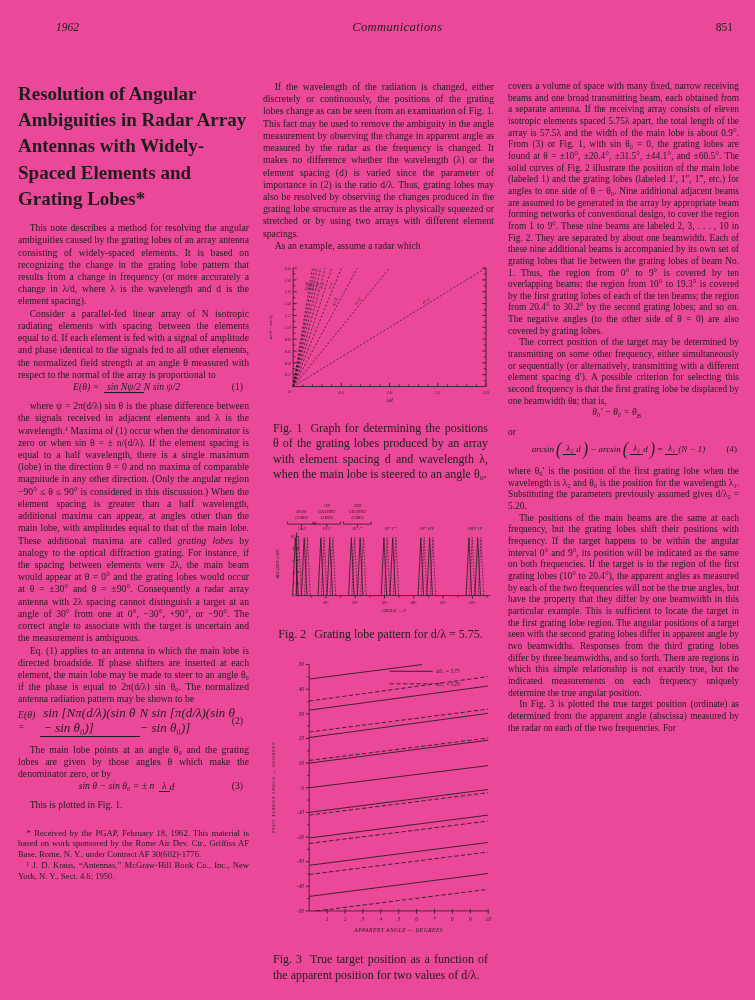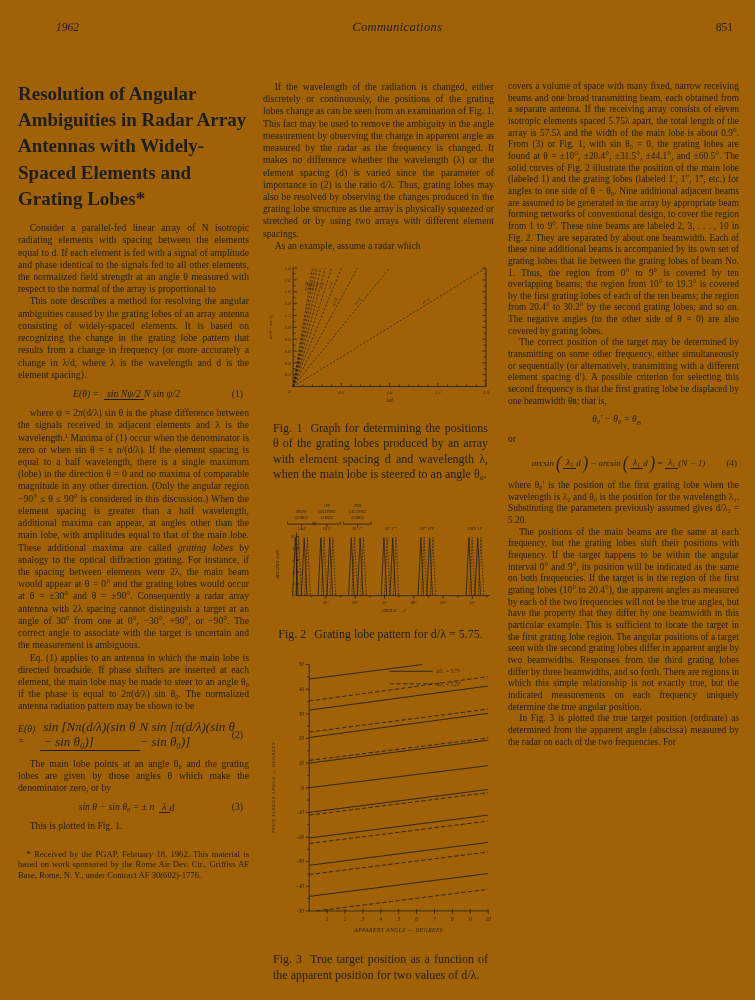--- a/index.html
+++ b/index.html
@@ -1,30 +1,30 @@
 <!DOCTYPE html>
 <html><head>
 <meta charset="utf-8">
 <style>
   html,body{margin:0;padding:0;background:#e8e8e4;}
-  #page{width:755px;height:1000px;box-sizing:border-box;background:#a16207;color:#1e1e1e;
+  #page{width:755px;height:1000px;box-sizing:border-box;background:#ec4899;color:#1e1e1e;
         font-family:"Liberation Serif",serif;overflow:hidden;padding:16px 16px 0 18px;position:relative;}
   .header{display:flex;justify-content:space-between;align-items:baseline;font-size:11.5px;margin:4px 2px 46px 2px;}
   .header .yr{font-style:italic;padding-left:36px;}
   .header .jr{font-style:italic;font-size:12.5px;letter-spacing:.4px;}
   .header .pg{padding-right:4px;}
   .cols{display:flex;gap:14px;}
   .col{width:232px;}
   .col1,.col2{font-size:9.7px;line-height:1.26;}
   .col3{font-size:9.4px;line-height:1.24;}
   h1{font-size:19px;line-height:1.38;font-weight:bold;margin:0 0 10px 0;}
   p{margin:0;text-indent:1.2em;text-align:justify;}
   p.noind{text-indent:0;}
   .it{font-style:italic;}
-  .eq{position:relative;display:flex;justify-content:center;align-items:center;gap:5px;margin:7px 14px 7px 0;font-style:italic;}
+  .eq{position:relative;display:flex;justify-content:center;align-items:center;gap:5px;margin:0 14px 7px 0;font-style:italic;}
   .eq .eqno{position:absolute;right:-8px;font-style:normal;}
   .frac{display:inline-flex;flex-direction:row;align-items:center;line-height:1.15;}
   .frac .num{border-bottom:.8px solid #1e1e1e;padding:0 3px;}
   .eq4{font-size:9px;gap:2px;margin-right:10px;}
   .bigp{font-size:1.8em;font-weight:300;transform:scaleY(1.15);}
   .fns{margin-top:16px;font-size:8.6px;line-height:1.26;}
   .fns p{text-indent:1em;}
   .fig{margin:8px 0 4px 0;}
   svg{display:block;width:100%;height:auto;font-family:"Liberation Serif",serif;}
   svg text{fill:#1e1e1e;}
@@ -47,22 +47,22 @@
   <div class="header">
     <span class="yr">1962</span>
     <span class="jr">Communications</span>
     <span class="pg">851</span>
   </div>
 
   <div class="cols">
 
     <div class="col col1">
       <h1>Resolution of Angular Ambiguities in Radar Array Antennas with Widely-Spaced Elements and Grating Lobes*</h1>
+      <p>This note describes a method for resolving the angular ambiguities caused by the grating lobes of an array antenna consisting of widely-spaced elements. It is based on recognizing the change in the grating lobe pattern that results from a change in frequency (or more accurately a change in λ/d, where λ is the wavelength and d is the element spacing).</p>
       <p>Consider a parallel-fed linear array of N isotropic radiating elements with spacing between the elements equal to d. If each element is fed with a signal of amplitude and phase identical to the signals fed to all other elements, the normalized field strength at an angle θ measured with respect to the normal of the array is proportional to</p>
-      <p>This note describes a method for resolving the angular ambiguities caused by the grating lobes of an array antenna consisting of widely-spaced elements. It is based on recognizing the change in the grating lobe pattern that results from a change in frequency (or more accurately a change in λ/d, where λ is the wavelength and d is the element spacing).</p>
       <div class="eq">
         <span>E(θ) =</span>
         <span class="frac">
           <span class="num">sin Nψ/2</span>
           <span>N sin ψ/2</span>
         </span>
         <span class="eqno">(1)</span>
       </div>
       <p><span>where ψ = 2π(d/λ) sin θ is the phase difference between the signals received in adjacent elements and λ is the wavelength.¹ Maxima of (1) occur when the denominator is zero or when sin θ = ± n/(d/λ). If the element spacing is equal to a half wavelength, there is a single maximum (lobe) in the direction θ = 0 and no maxima of comparable magnitude in any other direction. (Only the angular region −90° ≤ θ ≤ 90° is considered in this discussion.) When the element spacing is greater than a half wavelength, additional maxima can appear, at angles other than the main lobe, with amplitudes equal to that of the main lobe. These additional maxima are called </span><span class="it">grating lobes</span><span> by analogy to the optical diffraction grating. For instance, if the spacing between elements were 2λ, the main beam would appear at θ = 0° and the grating lobes would occur at θ = ±30° and θ = ±90°. Consequently a radar array antenna with 2λ spacing cannot distinguish a target at an angle of 30° from one at 0°, −30°, +90°, or −90°. The correct angle to associate with the target is uncertain and the measurement is ambiguous.</span></p>
       <p>Eq. (1) applies to an antenna in which the main lobe is directed broadside. If phase shifters are inserted at each element, the main lobe may be made to steer to an angle θ₀ if the phase is equal to 2π(d/λ) sin θ₀. The normalized antenna radiation pattern may be shown to be</p>
@@ -79,20 +79,21 @@
         <span>sin θ − sin θ₀ = ± n</span>
         <span class="frac">
           <span class="num">λ</span>
           <span>d</span>
         </span>
         <span class="eqno">(3)</span>
       </div>
       <p>This is plotted in Fig. 1.</p>
       <div class="fns">
         <p>* Received by the PGAP, February 18, 1962. This material is based on work sponsored by the Rome Air Dev. Ctr., Griffiss AF Base, Rome, N. Y., under Contract AF 30(602)-1776.</p>
+        <p>¹ J. D. Kraus, “Antennas,” McGraw-Hill Book Co., Inc., New York, N. Y., Sect. 4.6; 1950.</p>
       </div>
     </div>
 
     <div class="col col2">
       <p>If the wavelength of the radiation is changed, either discretely or continuously, the positions of the grating lobes change as can be seen from an examination of Fig. 1. This fact may be used to remove the ambiguity in the angle measurement by observing the change in apparent angle as measured by the radar as the frequency is changed. It makes no difference whether the wavelength (λ) or the element spacing (d) is varied since the parameter of importance in (2) is the ratio d/λ. Thus, grating lobes may also be resolved by observing the changes produced in the grating lobe structure as the array is physically squeezed or stretched or by using two arrays with different element spacings.</p>
       <p>As an example, assume a radar which</p>
 
       <div class="fig">
         <svg id="fig1-svg" viewBox="0 0 230 146">
             <line x1="30" y1="8" x2="30" y2="126" class="ax"></line>

